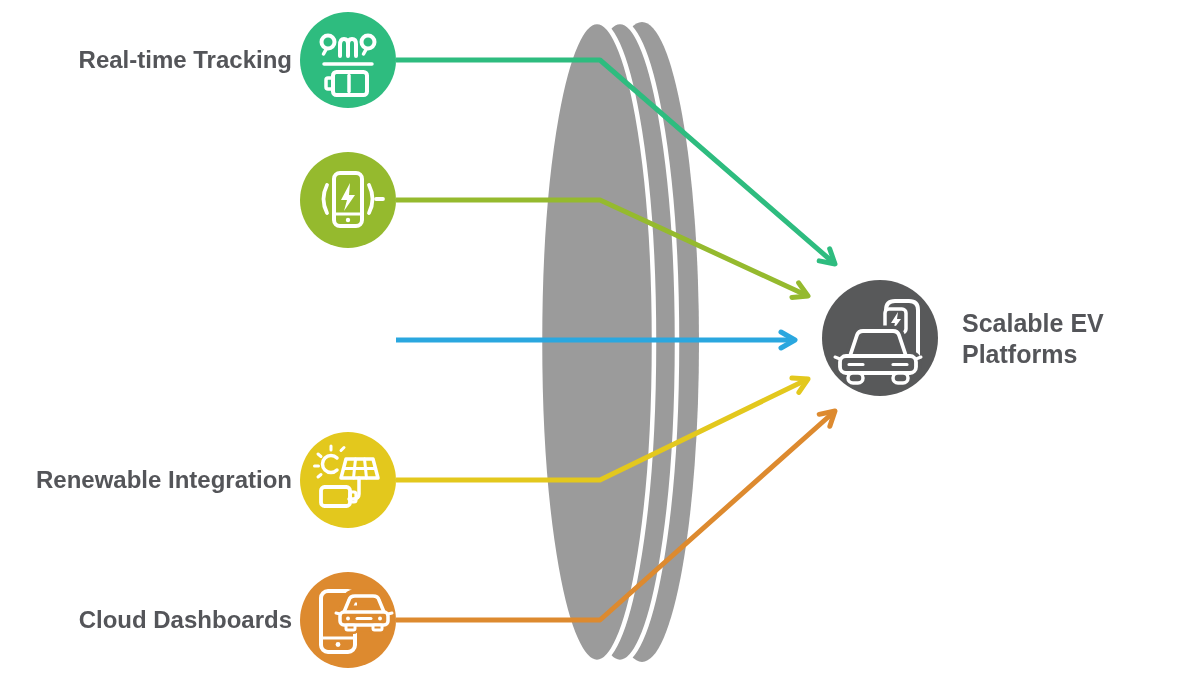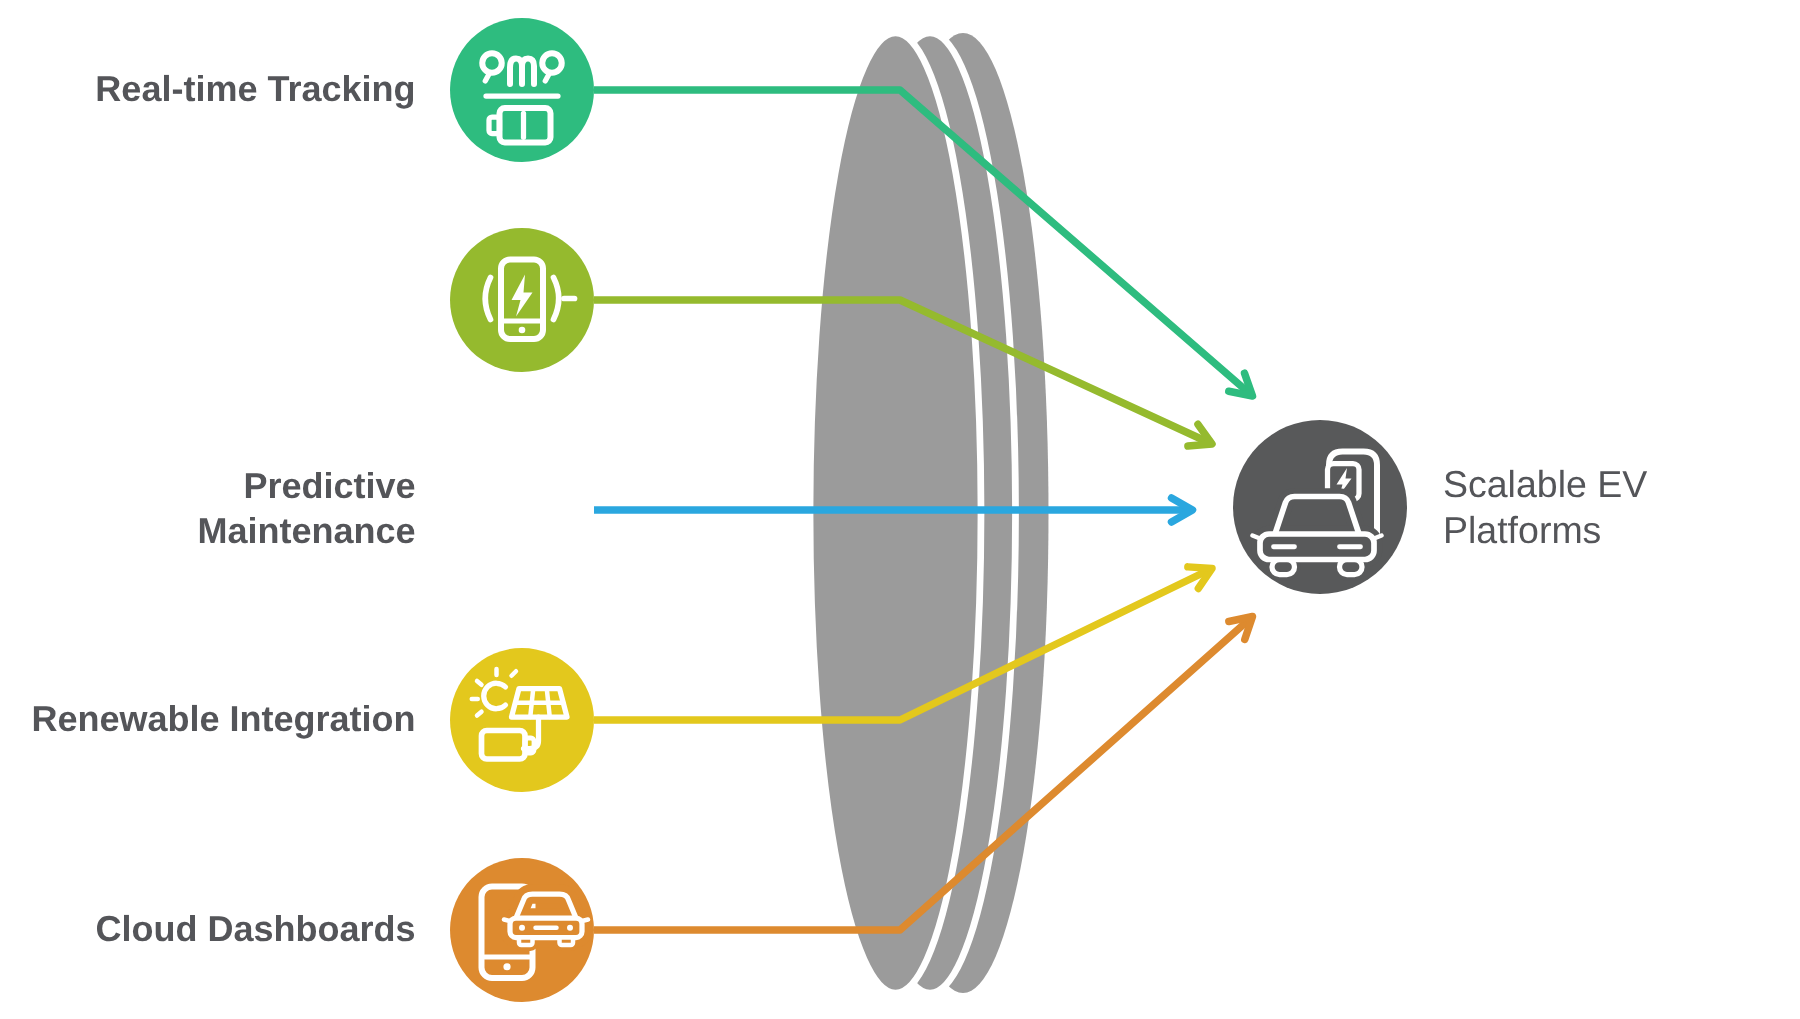--- a/index.html
+++ b/index.html
@@ -6,32 +6,32 @@
   .canvas{
     position:relative;
     width:1200px;height:679px;
     background:#ffffff;
     font-family:"Liberation Sans", sans-serif;
     overflow:hidden;
   }
   #connectors{position:absolute;left:0;top:0;}
   .row-label{
     position:absolute;left:0;width:277px;height:96px;
-    display:flex;align-items:center;justify-content:flex-end;
+    display:flex;align-items:center;justify-content:flex-end;padding-left:15px;
   }
   .feature-label{
     color:#545559;font-size:24px;font-weight:700;line-height:30px;
     text-align:right;white-space:nowrap;
   }
   .feature-label.wrap{white-space:normal;max-width:172px;}
   .icon-wrap{position:absolute;width:96px;height:96px;left:300px;}
   .target-icon-wrap{position:absolute;width:116px;height:116px;left:822px;top:280px;}
   .target-label{
     position:absolute;left:962px;top:308px;width:165px;
-    color:#545559;font-size:25px;font-weight:400;line-height:31px;text-align:left;
+    color:#545559;font-size:25px;font-weight:700;line-height:31px;text-align:left;
   }
   svg{display:block;}
 </style>
 </head>
 <body>
 
 <div class="canvas">
 
   <svg id="connectors" width="1200" height="679" viewBox="0 0 1200 679">
     <defs>
@@ -60,23 +60,20 @@
 
     <polyline points="396,60 600,60 835,264" fill="none" stroke-width="5" stroke-linejoin="round" marker-end="url(#arrow-0)" stroke="#2ebc7f"></polyline>
     <polyline points="396,200 600,200 808,296" fill="none" stroke-width="5" stroke-linejoin="round" marker-end="url(#arrow-1)" stroke="#95ba2e"></polyline>
     <polyline points="396,340 795,340" fill="none" stroke-width="5" stroke-linejoin="round" marker-end="url(#arrow-2)" stroke="#2aa7df"></polyline>
     <polyline points="396,480 600,480 808,379" fill="none" stroke-width="5" stroke-linejoin="round" marker-end="url(#arrow-3)" stroke="#e3c81d"></polyline>
     <polyline points="396,620 600,620 835,411" fill="none" stroke-width="5" stroke-linejoin="round" marker-end="url(#arrow-4)" stroke="#dd8a2f"></polyline>
   </svg>
 
   <div class="row-label" style="top:12px">
     <div class="feature-label">Real-time Tracking</div>
-  </div>
-  <div class="row-label" style="top:292px">
-    <div class="feature-label wrap">Predictive Maintenance</div>
   </div>
   <div class="row-label" style="top:572px">
     <div class="feature-label">Cloud Dashboards</div>
   </div>
   <div class="row-label" style="top:432px">
     <div class="feature-label">Renewable Integration</div>
   </div>
 
   <div class="icon-wrap" style="top:12px">
     <svg width="96" height="96" viewBox="0 0 96 96">

